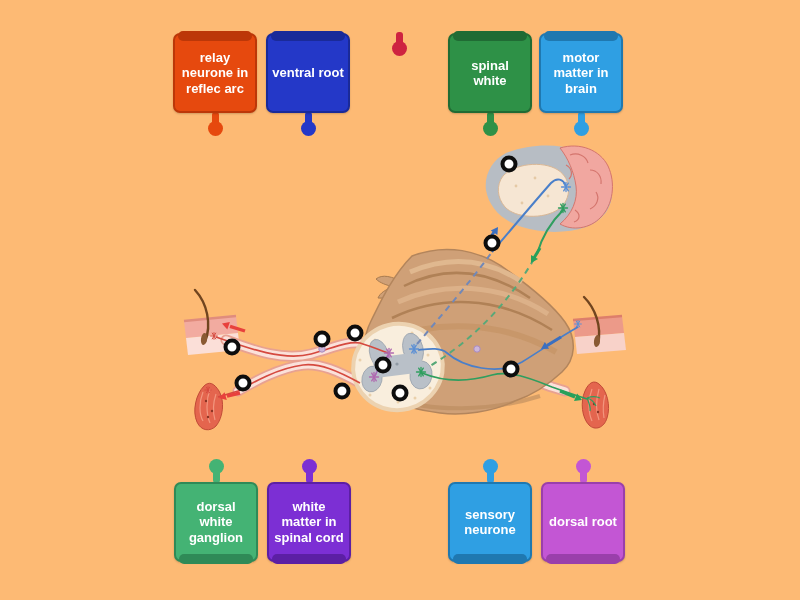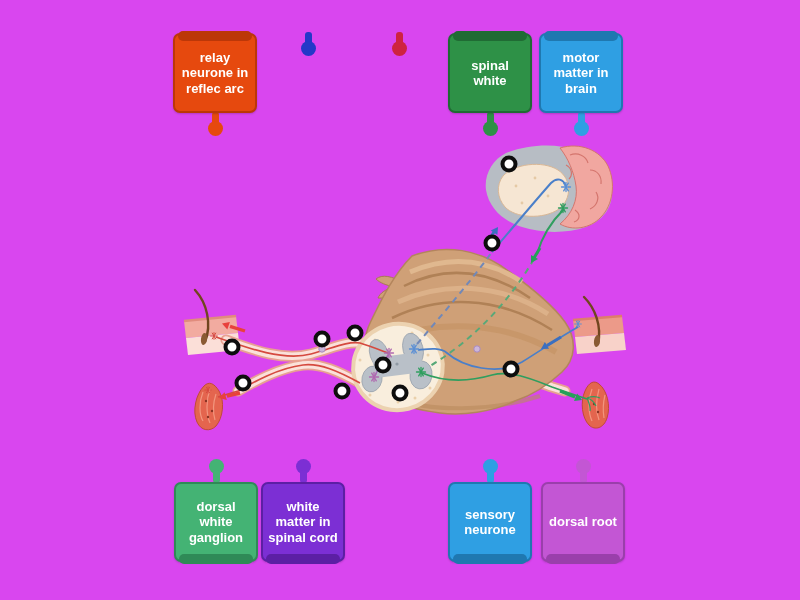--- a/index.html
+++ b/index.html
@@ -1,17 +1,17 @@
 <!DOCTYPE html>
 <html><head>
 <meta charset="utf-8">
 <style>
   html,body{margin:0;padding:0;background:#fff;}
   .stage{
-    position:relative;width:800px;height:600px;background:#d946ef;overflow:hidden;
+    position:relative;width:800px;height:600px;background:#fdba74;overflow:hidden;
     font-family:"Liberation Sans", sans-serif;
   }
   .diagram-svg{position:absolute;left:0;top:0;pointer-events:none;}
 
   
   .unit{position:absolute;display:flex;flex-direction:column;align-items:center;width:84px;}
   .card{
     position:relative;z-index:0;box-sizing:border-box;width:84px;height:80px;
     background:var(--c);border:2px solid var(--cb);border-radius:7px;
     display:flex;align-items:center;justify-content:center;text-align:center;
@@ -21,21 +21,21 @@
   .card::before{content:'';position:absolute;top:-4px;left:3px;right:3px;height:10px;
     background:var(--cb);border-radius:6px;z-index:-1;}
   .bottom .card::before{top:auto;bottom:-4px;}
   .pin-stem{width:7px;height:13px;background:var(--c);border-radius:3px;margin-top:-1px;}
   .pin-circle{width:15px;height:15px;border-radius:50%;background:var(--c);margin-top:-4px;}
   .bottom .pin-circle{margin-top:0;}
   .bottom .pin-stem{margin-top:-4px;}
   .bottom .card{margin-top:-1px;}
   .u-t1{left:173px;top:33px}.u-t2{left:266px;top:33px}.u-t3{left:357px;top:33px}
   .u-t4{left:448px;top:33px}.u-t5{left:539px;top:33px}
-  .u-b1{left:174px;top:459px}.u-b2{left:261px;top:459px}.u-b3{left:358px;top:459px}
+  .u-b1{left:174px;top:459px}.u-b2{left:267px;top:459px}.u-b3{left:358px;top:459px}
   .u-b4{left:448px;top:459px}.u-b5{left:541px;top:459px}
 
   
   .drop-target{
     position:absolute;width:17px;height:17px;border:4px solid #0d0d0d;background:#fff;
     border-radius:50%;box-sizing:border-box;transform:translate(-50%,-50%);cursor:pointer;
   }
 
   
   .star line{stroke-width:1.3;stroke-linecap:round;}
@@ -263,20 +263,23 @@
     </div>
 
   <div class="unit top u-t1" style="--c: #e6490e; --cb: #bc3708;">
     <div class="card">
       <span>relay neurone in reflec arc</span>
     </div>
     <div class="pin-stem"></div>
     <div class="pin-circle"></div>
   </div>
   <div class="unit top u-t2" style="--c: #2438c8; --cb: #1a2a99;">
+    <div class="card">
+      <span>ventral root</span>
+    </div>
     <div class="pin-stem"></div>
     <div class="pin-circle"></div>
   </div>
   <div class="unit top u-t3" style="--c: #ce2340; --cb: #a4182f;">
     <div class="pin-stem"></div>
     <div class="pin-circle"></div>
   </div>
   <div class="unit top u-t4" style="--c: #2e9147; --cb: #206b34;">
     <div class="card">
       <span>spinal white</span>

